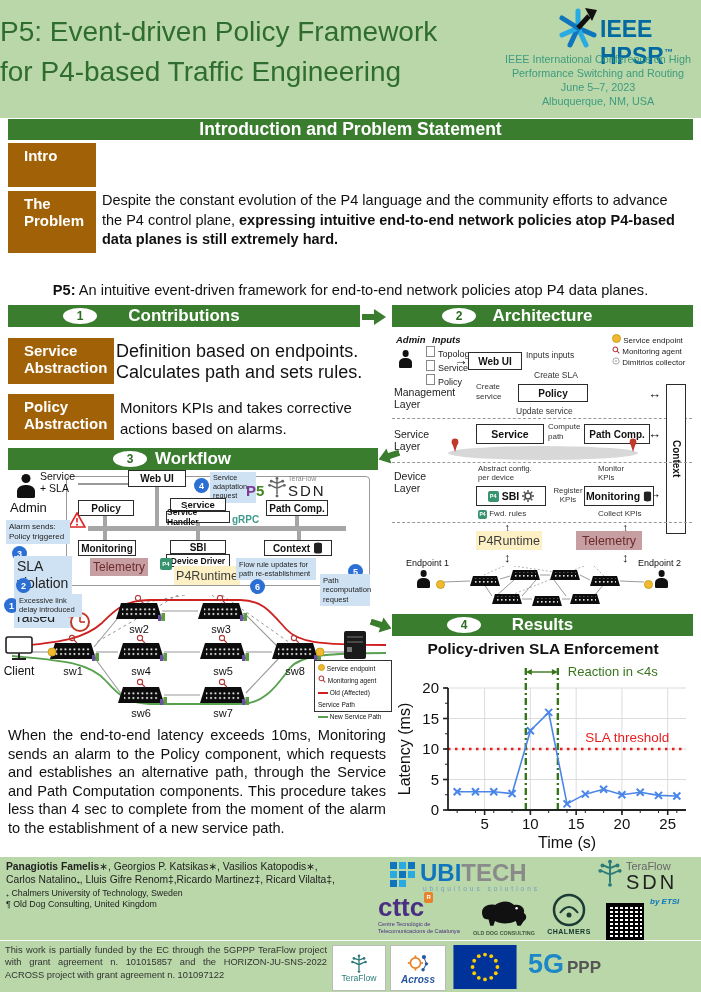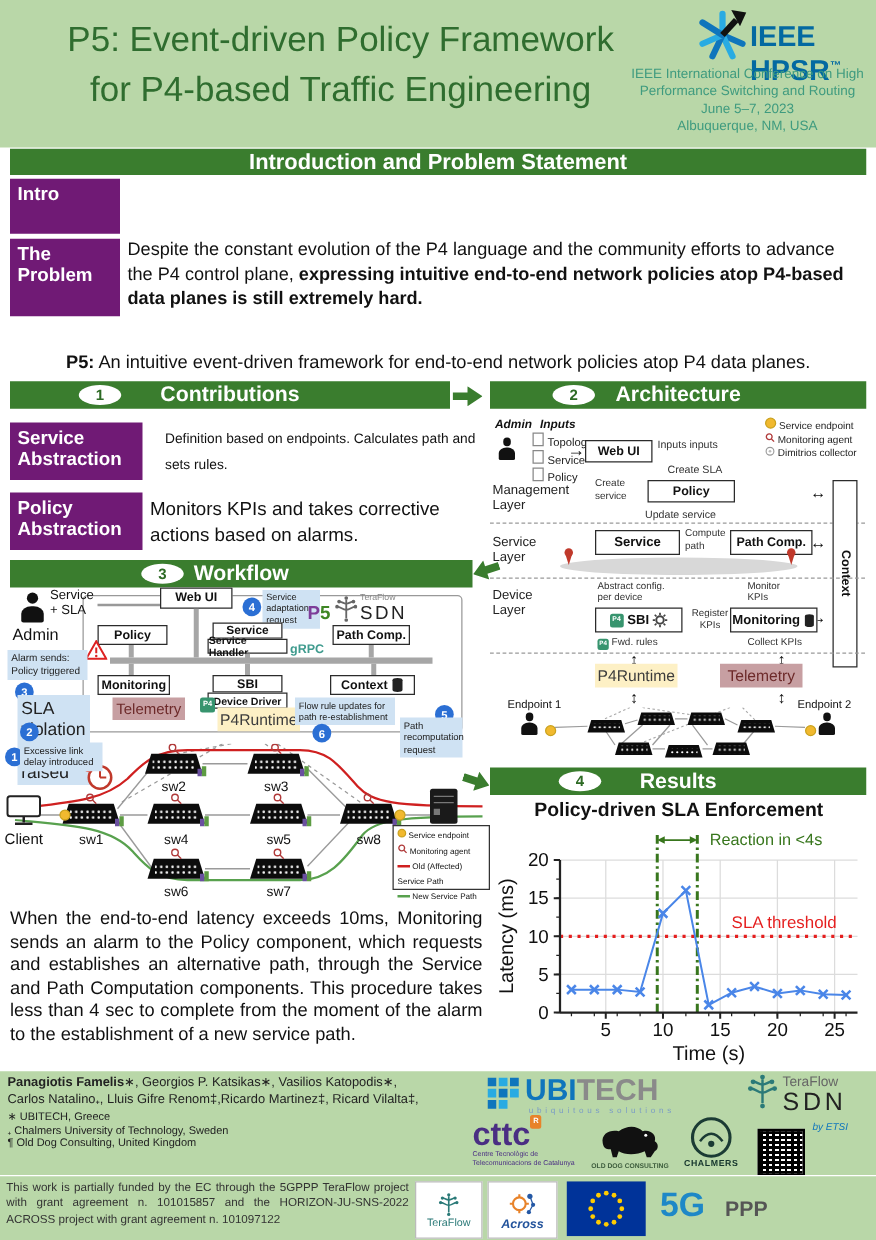--- a/index.html
+++ b/index.html
@@ -1,21 +1,21 @@
 <!DOCTYPE html>
 <html><head>
 <meta charset="utf-8">
 <style>
   html,body{margin:0;padding:0}
   #poster{position:relative;width:701px;height:992px;background:#fff;font-family:"Liberation Sans",sans-serif;overflow:hidden}
   .abs{position:absolute}
   svg{font-family:"Liberation Sans",sans-serif}
   .greenbg{background:#b9d7a8}
   .banner{background:#3a7d2e;color:#fff;font-weight:bold;display:flex;align-items:center;justify-content:center;text-align:center}
-  .gcell{background:#701a75;color:#fff;font-weight:bold;line-height:1.15;padding:4px 6px;box-sizing:border-box}
+  .gcell{background:#a16207;color:#fff;font-weight:bold;line-height:1.15;padding:4px 16px;box-sizing:border-box}
   .numell{position:absolute;width:34px;height:16px;background:#fff;border-radius:50%;color:#2d6a24;display:flex;align-items:center;justify-content:center;font-weight:bold;font-size:12px}
   .garrow{background:#3a7d2e;clip-path:polygon(0 33%,50% 33%,50% 6%,100% 50%,50% 94%,50% 67%,0 67%)}
   .wbox{position:absolute;background:#fff;border:1.4px solid #2b2b2b;display:flex;align-items:center;justify-content:center;font-weight:bold;color:#111;box-sizing:border-box;gap:3px}
   .note{position:absolute;background:#cfe2f3;color:#222;padding:2px 3px;line-height:1.22;box-sizing:border-box}
   .ncirc{position:absolute;background:#2b6fd4;color:#fff;border-radius:50%;width:15px;height:15px;display:flex;align-items:center;justify-content:center;font-size:9px;font-weight:bold}
   .busbar{position:absolute;background:#a6a6a6}
   .dashsep{position:absolute;border-top:1.5px dashed #999;width:300px}
   .layerlab{position:absolute;color:#222;line-height:1.18;font-size:10.5px}
   .p4badge{background:#37946e;color:#fff;font-weight:bold;border-radius:2px;display:inline-flex;align-items:center;justify-content:center}
   .person{position:absolute}
@@ -28,21 +28,21 @@
   .archsmall{position:absolute;color:#333;line-height:1.2}
   .qr{position:absolute;width:34px;height:34px;background:#fff;border:2px solid #000;background-image:repeating-linear-gradient(0deg,#000 0 2px,transparent 2px 4px),repeating-linear-gradient(90deg,#000 0 2px,transparent 2px 5px)}
   .ctx-vert{writing-mode:vertical-rl;font-weight:bold;font-size:10px;color:#111}
 </style>
 </head>
 <body>
 
 <div id="poster">
 
   <div class="abs greenbg" style="left:0;top:0;width:701px;height:118px">
-    <div class="abs" style="left:0;top:12px;width:545px;text-align:center;font-size:28px;line-height:40px;color:#2f6d2f">
+    <div class="abs" style="left:0;top:12px;width:545px;text-align:left;font-size:28px;line-height:40px;color:#2f6d2f">
       <div>P5: Event-driven Policy Framework</div>
       <div>for P4-based Traffic Engineering</div>
     </div>
     <svg class="abs" style="left:556px;top:4px" width="44" height="46" viewBox="0 0 44 46">
       <g stroke-width="5" stroke-linecap="round">
         <line x1="22" y1="24" x2="22" y2="7" stroke="#29abe2"></line>
         <line x1="22" y1="24" x2="38" y2="31" stroke="#0f75bc"></line>
         <line x1="22" y1="24" x2="30" y2="41" stroke="#29abe2"></line>
         <line x1="22" y1="24" x2="14" y2="41" stroke="#0f75bc"></line>
         <line x1="22" y1="24" x2="6" y2="31" stroke="#29abe2"></line>
@@ -83,21 +83,21 @@
     <div class="numell" style="left:50px;top:3px">
         <span>2</span>
       </div>
     <span>Architecture</span>
   </div>
 
   <div class="abs gcell" style="left:8px;top:338px;width:106px;height:46px;font-size:15px">
     <div>Service</div>
     <div>Abstraction</div>
   </div>
-  <div class="abs" style="left:132px;top:341px;width:252px;font-size:11px;line-height:21px;color:#111">Definition based on endpoints. Calculates path and sets rules.</div>
+  <div class="abs" style="left:116px;top:341px;width:252px;font-size:18px;line-height:21px;color:#111">Definition based on endpoints. Calculates path and sets rules.</div>
   <div class="abs gcell" style="left:8px;top:394px;width:106px;height:46px;font-size:15px">
     <div>Policy</div>
     <div>Abstraction</div>
   </div>
   <div class="abs" style="left:120px;top:397px;width:260px;font-size:15px;line-height:21px;color:#111">Monitors KPIs and takes corrective actions based on alarms.</div>
 
   <div class="abs banner" style="left:8px;top:448px;width:370px;height:22px;font-size:17px">
     <div class="numell" style="left:105px;top:3px">
         <span>3</span>
       </div>
@@ -670,21 +670,20 @@
       <line x1="261.03846153846155" y1="140.86" x2="268.03846153846155" y2="133.86" stroke="#4a86e8" stroke-width="2"></line>
       <line x1="279.3461538461538" y1="134.47" x2="286.3461538461538" y2="141.47" stroke="#4a86e8" stroke-width="2"></line>
       <line x1="279.3461538461538" y1="141.47" x2="286.3461538461538" y2="134.47" stroke="#4a86e8" stroke-width="2"></line>
     </svg>
 
   <div class="abs greenbg" style="left:0;top:857px;width:701px;height:83px">
     <div class="abs" style="left:6px;top:4px;width:380px;font-size:10.3px;line-height:12.6px;color:#222">
       <div><b>Panagiotis Famelis</b><span>∗, Georgios P. Katsikas∗, Vasilios Katopodis∗,</span></div>
       <div>Carlos Natalino₊, Lluis Gifre Renom‡,Ricardo Martinez‡, Ricard Vilalta‡,</div>
       <div style="font-size:8.8px;line-height:10.6px;margin-top:2px">
-        <div>∗ UBITECH, Greece</div>
         <div>₊ Chalmers University of Technology, Sweden</div>
         <div>¶ Old Dog Consulting, United Kingdom</div>
       </div>
     </div>
 
     <svg class="abs" style="left:390px;top:5px" width="26" height="26" viewBox="0 0 26 26">
       <g fill="#0f75bc">
           <rect width="7" height="7"></rect>
           <rect x="9" width="7" height="7" fill="#29abe2"></rect>
           <rect x="18" width="7" height="7"></rect>
@@ -710,21 +709,21 @@
           <circle cx="4" cy="6" r="1.8"></circle>
           <circle cx="18" cy="6" r="1.8"></circle>
           <circle cx="2" cy="11" r="1.8"></circle>
           <circle cx="20" cy="11" r="1.8"></circle>
           <circle cx="11" cy="2.5" r="1.8"></circle>
           <circle cx="11" cy="24" r="1.8"></circle>
         </g>
     </svg>
     <div class="abs" style="left:626px;top:3px;font-size:11px;color:#666">TeraFlow</div>
     <div class="abs" style="left:626px;top:14px;font-size:20px;letter-spacing:3px;color:#222">SDN</div>
-    <div class="abs" style="left:650px;top:40px;font-size:8px;font-weight:normal;font-style:italic;color:#0f75bc">by ETSI</div>
+    <div class="abs" style="left:650px;top:40px;font-size:8px;font-weight:bold;font-style:italic;color:#0f75bc">by ETSI</div>
     <div class="qr" style="left:606px;top:46px"></div>
 
     <div class="abs" style="left:378px;top:35px;font-size:26px;font-weight:bold;color:#4a2e83"><span>cttc</span><span style="display:inline-block;width:9px;height:11px;background:#e8832a;border-radius:2px;color:#fff;font-size:6px;vertical-align:top;text-align:center;line-height:11px">R</span></div>
     <div class="abs" style="left:378px;top:64px;font-size:5.6px;color:#4a2e83;line-height:6.8px">
       <div>Centre Tecnològic de</div>
       <div>Telecomunicacions de Catalunya</div>
     </div>
 
     <svg class="abs" style="left:474px;top:40px" width="58" height="32" viewBox="0 0 64 40">
       <path d="M6 22 C4 12 14 8 22 10 C30 4 40 4 46 10 C54 8 60 14 58 20 C62 22 62 28 58 30 L54 36 50 36 48 30 C40 34 28 34 22 30 L20 36 16 36 14 28 C8 28 7 26 6 22 Z" fill="#111"></path>
@@ -798,17 +797,17 @@
           <circle cx="33.0" cy="36.0" r="2" fill="#ffcc00"></circle>
           <circle cx="26.5" cy="34.3" r="2" fill="#ffcc00"></circle>
           <circle cx="21.7" cy="29.5" r="2" fill="#ffcc00"></circle>
           <circle cx="20.0" cy="23.0" r="2" fill="#ffcc00"></circle>
           <circle cx="21.7" cy="16.5" r="2" fill="#ffcc00"></circle>
           <circle cx="26.5" cy="11.7" r="2" fill="#ffcc00"></circle>
         </g>
     </svg>
 
     <div class="abs" style="left:528px;top:8px">
-      <span style="font-size:27px;font-weight:bold"><span style="color:#1e88c7">5G</span></span><span style="font-size:17px;font-weight:bold;color:#555;margin-left:16px">PPP</span>
+      <span style="font-size:27px;font-weight:bold"><span style="color:#1e88c7">5G</span></span><span style="font-size:17px;font-weight:bold;color:#555;margin-left:3px">PPP</span>
     </div>
   </div>
 
 </div>
 
 </body></html>

